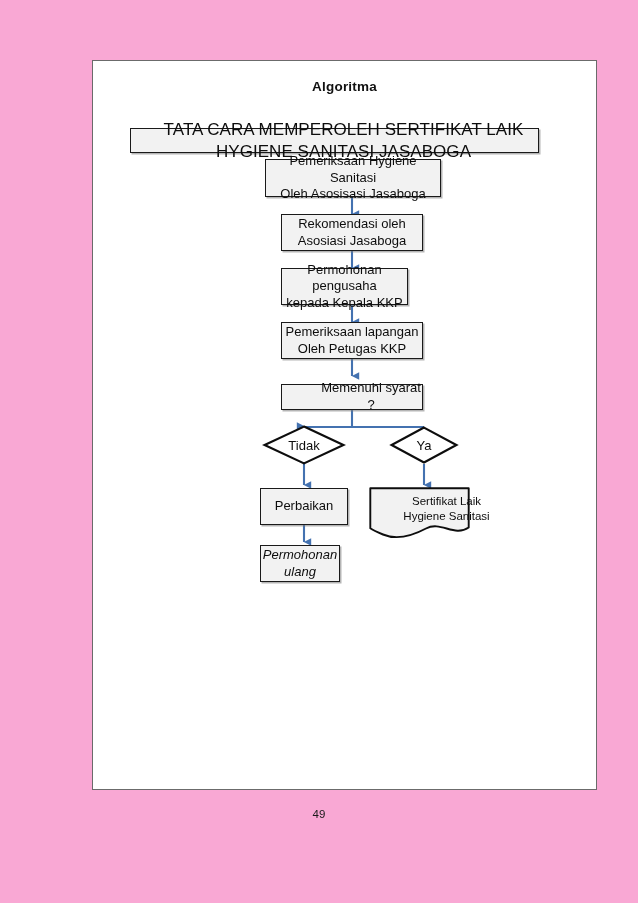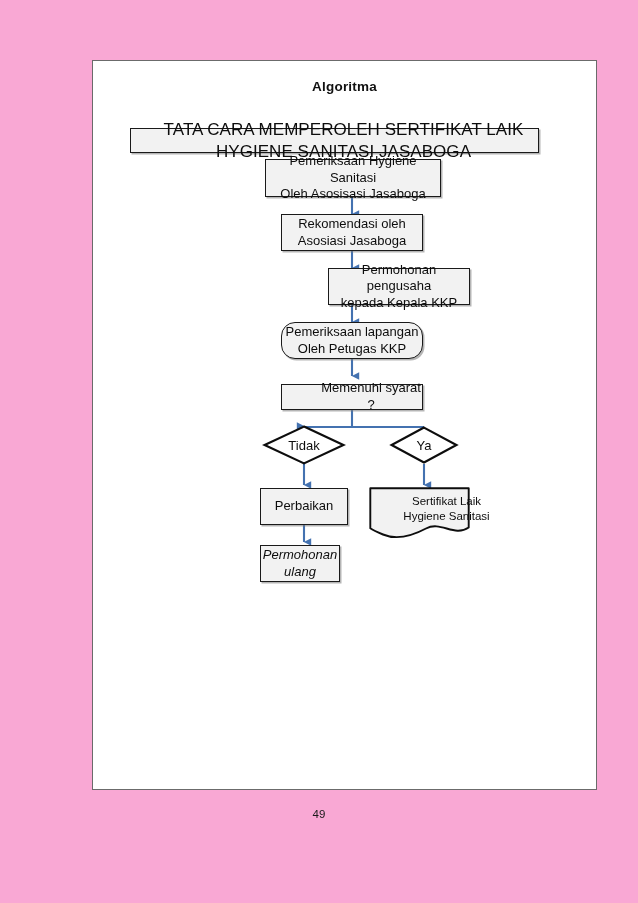--- a/index.html
+++ b/index.html
@@ -194,24 +194,24 @@
       </svg>
 
       <div class="node box banner" style="left:37px; top:67px; width:409px; height:25px;">TATA CARA MEMPEROLEH SERTIFIKAT LAIK HYGIENE SANITASI JASABOGA</div>
 
       <div class="node box proc" style="left:172px; top:98px; width:176px; height:38px;">Pemeriksaan Hygiene Sanitasi
 Oleh Asosisasi Jasaboga</div>
 
       <div class="node box proc" style="left:188px; top:153px; width:142px; height:37px;">Rekomendasi oleh
 Asosiasi Jasaboga</div>
 
-      <div class="node box proc" style="left:188px; top:207px; width:142px; height:37px;margin-left:47px;">Permohonan pengusaha
+      <div class="node box proc" style="left:188px; top:207px; width:127px; height:37px;">Permohonan pengusaha
 kepada Kepala KKP</div>
 
-      <div class="node box proc" style="left:188px; top:261px; width:142px; height:37px;border-radius:14px;">Pemeriksaan lapangan
+      <div class="node box proc" style="left:188px; top:261px; width:142px; height:37px;">Pemeriksaan lapangan
 Oleh Petugas KKP</div>
 
       <div class="node box proc" style="left:188px; top:323px; width:142px; height:26px;padding-left:38px;">Memenuhi syarat ?</div>
 
       <div class="diamond-wrap" style="left:170px; top:364px; width:82px; height:40px;">
         <svg width="82" height="40" viewBox="0 0 82 40">
           <polygon points="41,1.6 80.4,20 41,38.4 1.6,20" fill="#ffffff" stroke="#0d0d0d" stroke-width="2.2" stroke-linejoin="miter"></polygon>
         </svg>
         <div class="diamond-label">Tidak</div>
       </div>

